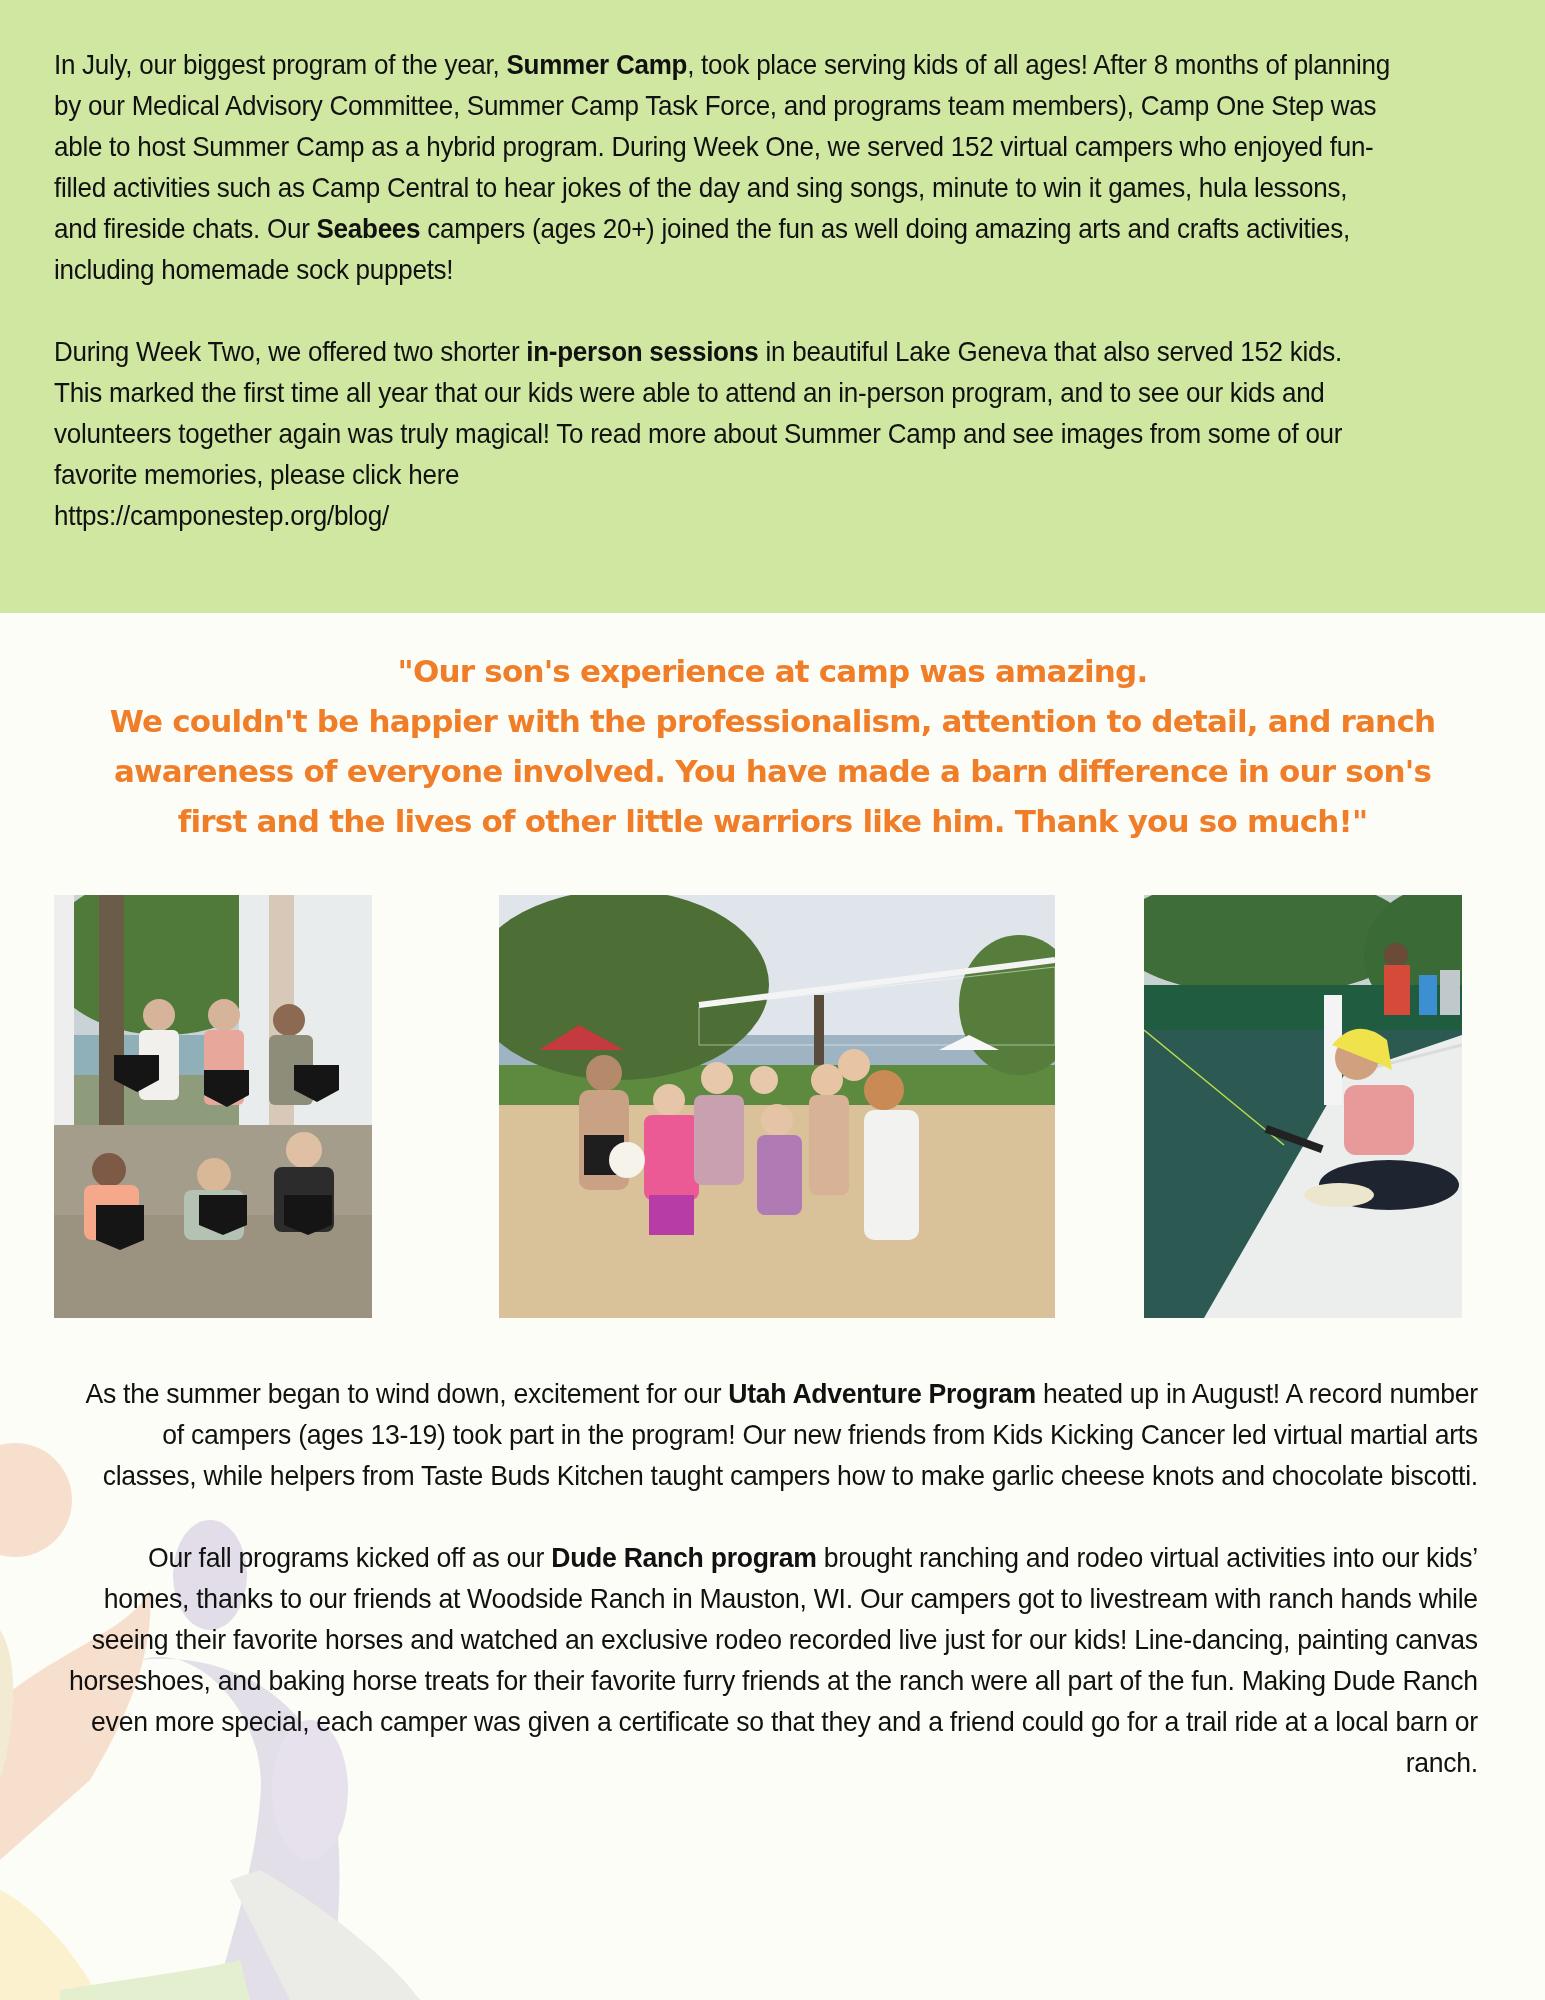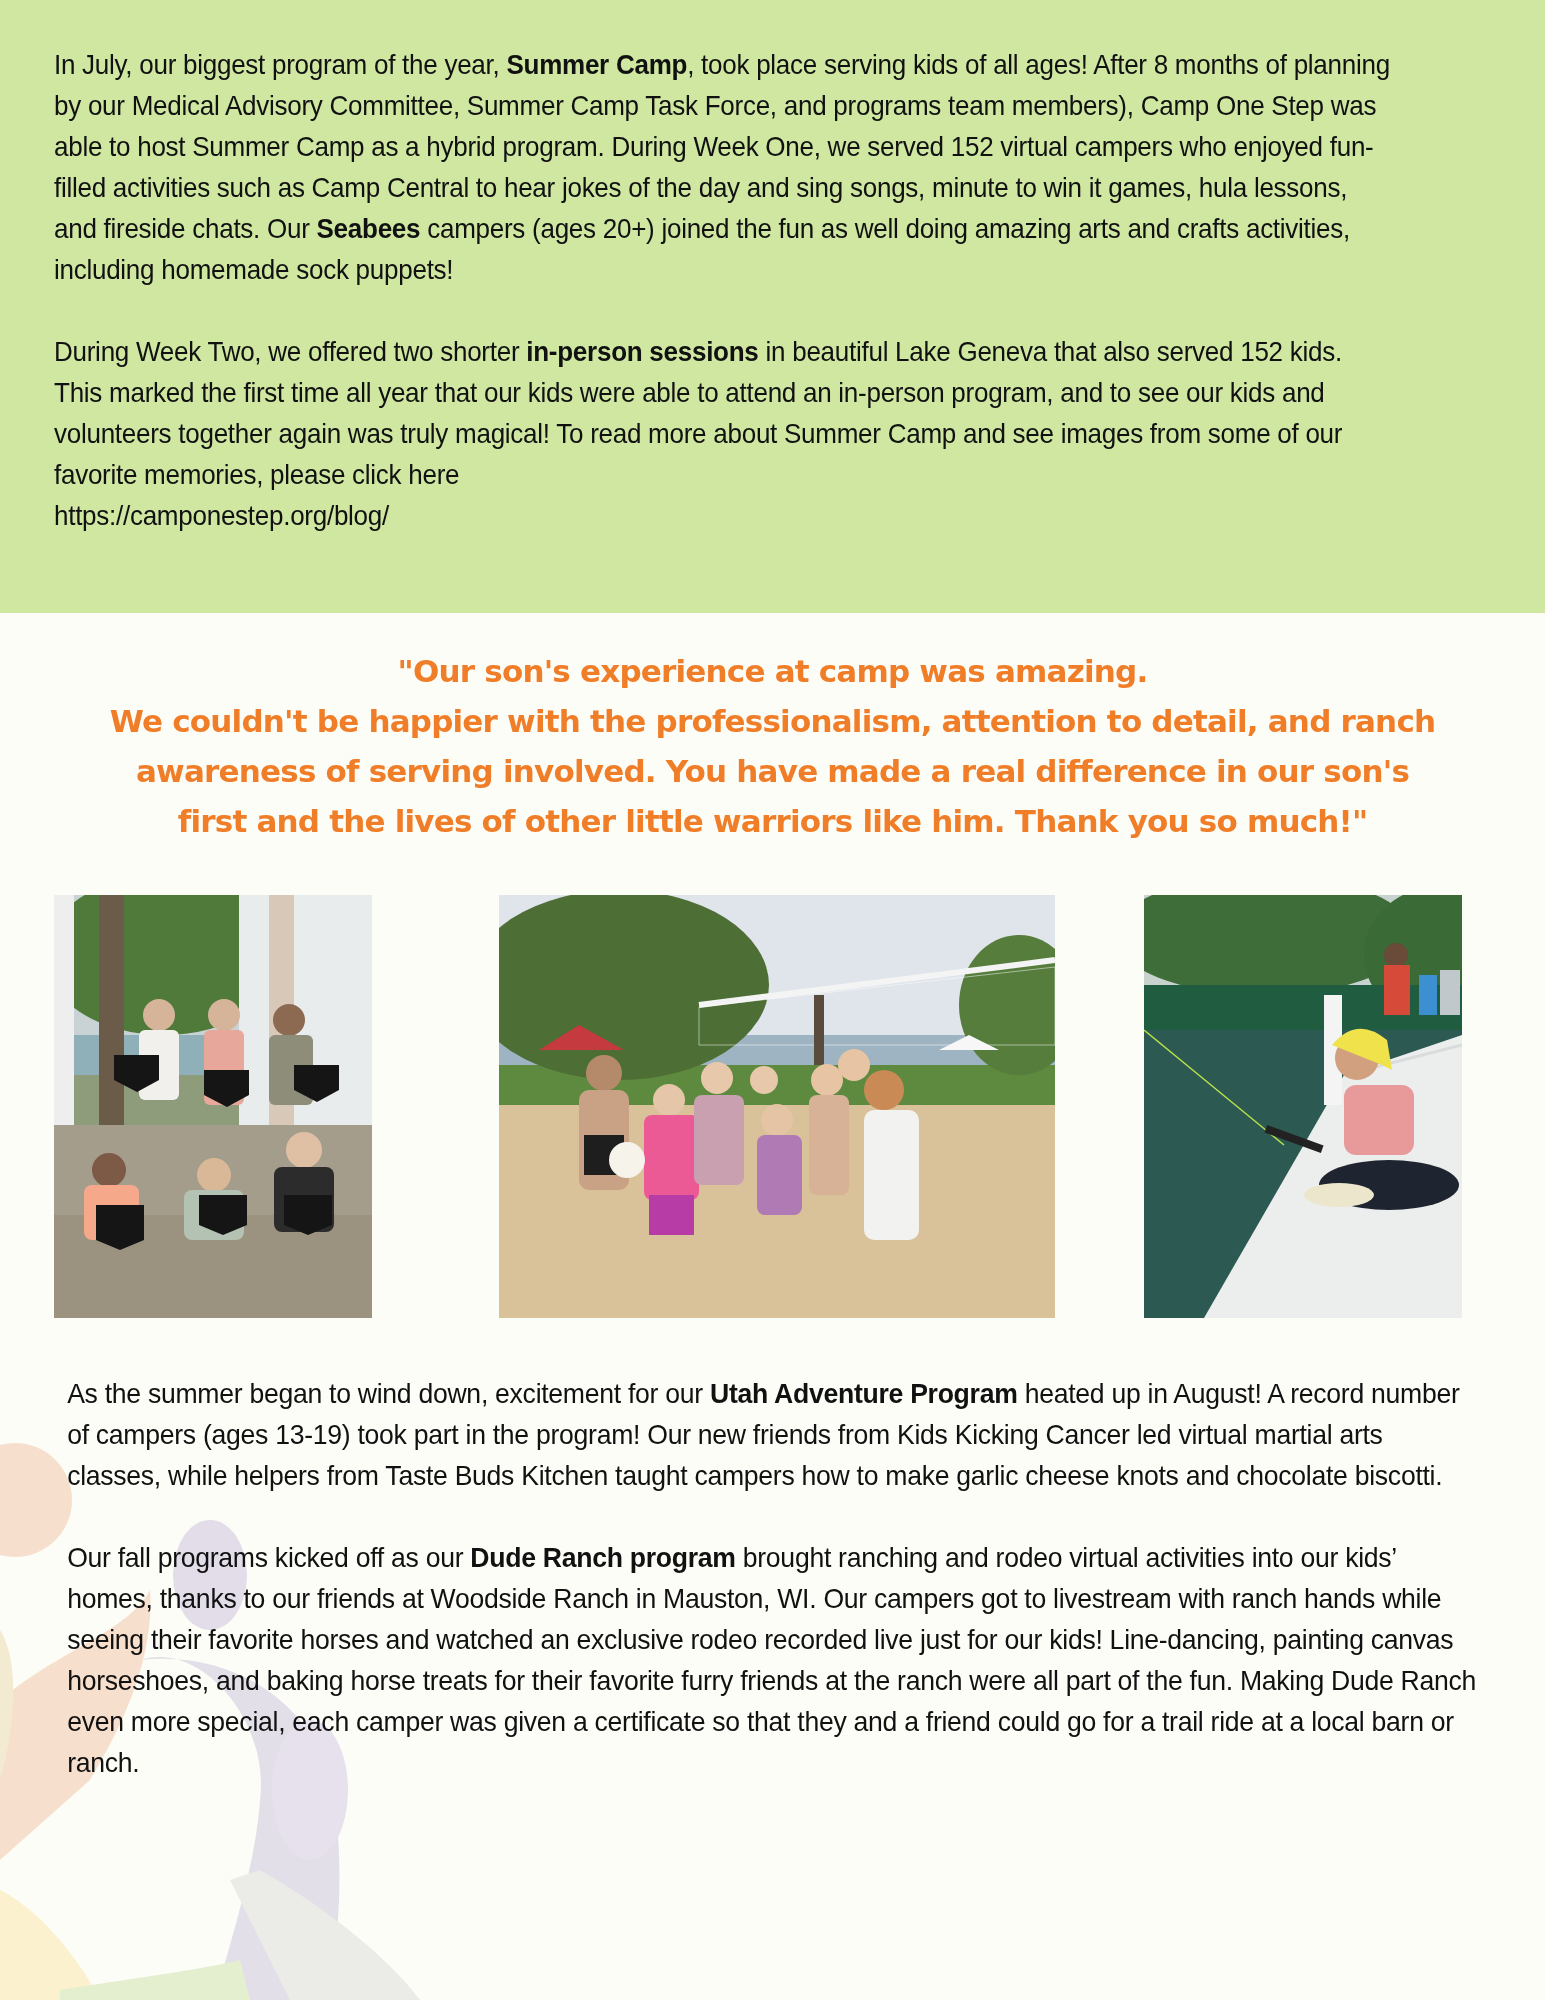--- a/index.html
+++ b/index.html
@@ -37,40 +37,40 @@
     }
     .photo svg { width: 100%; height: 100%; display: block; }
     #photo-1 { left: 54px; width: 318px; }
     #photo-2 { left: 499px; width: 556px; }
     #photo-3 { left: 1144px; width: 318px; }
 
     .watermark { position: absolute; left: 0; top: 1400px; width: 900px; height: 600px; pointer-events: none; }
 
     .lower {
       position: absolute; left: 30px; top: 1373px; width: 1485px;
-      text-align: left;
+      text-align: right;
       font-size: 28px; line-height: 41px; letter-spacing: -0.3px;
     }
     .lower p + p { margin-top: 41px; }
     .lower p { transform: scaleX(0.95); transform-origin: center top; }
   </style>
 </head>
 <body>
 
 <div class="green-band"></div>
 
 <section class="intro">
   <p><span>In July, our biggest program of the year, </span><b>Summer Camp</b><span>, took place serving kids of all ages! After 8 months of planning by our Medical Advisory Committee, Summer Camp Task Force, and programs team members), Camp One Step was able to host Summer Camp as a hybrid program. During Week One, we served 152 virtual campers who enjoyed fun-filled activities such as Camp Central to hear jokes of the day and sing songs, minute to win it games, hula lessons, and fireside chats. Our </span><b>Seabees</b><span> campers (ages 20+) joined the fun as well doing amazing arts and crafts activities, including homemade sock puppets!</span></p>
   <p><span>During Week Two, we offered two shorter </span><b>in-person sessions</b><span> in beautiful Lake Geneva that also served 152 kids. This marked the first time all year that our kids were able to attend an in-person program, and to see our kids and volunteers together again was truly magical!  To read more about Summer Camp and see images from some of our favorite memories, please click here</span><br><span>https://camponestep.org/blog/</span></p>
 </section>
 
 <div class="quote">
   <span>"Our son's experience at camp was amazing.</span>
   <span>We couldn't be happier with the professionalism, attention to detail, and ranch</span>
-  <span>awareness of serving involved. You have made a real difference in our son's</span>
+  <span>awareness of everyone involved. You have made a barn difference in our son's</span>
   <span>first and the lives of other little warriors like him. Thank you so much!"</span>
 </div>
 
 <div class="photo" id="photo-1" title="Group of masked campers holding black Camp One Step bags on a porch by the lake">
   <svg viewBox="0 0 318 423" preserveAspectRatio="none">
     <rect width="318" height="423" fill="#8f9c7c"></rect>
     <rect width="318" height="160" fill="#c9d3d6"></rect>
     <rect x="15" y="140" width="160" height="40" fill="#8fb0b8"></rect>
     <ellipse cx="110" cy="60" rx="120" ry="80" fill="#4f7a3a"></ellipse>
     <rect x="45" y="0" width="25" height="230" fill="#6b5c4a"></rect>

